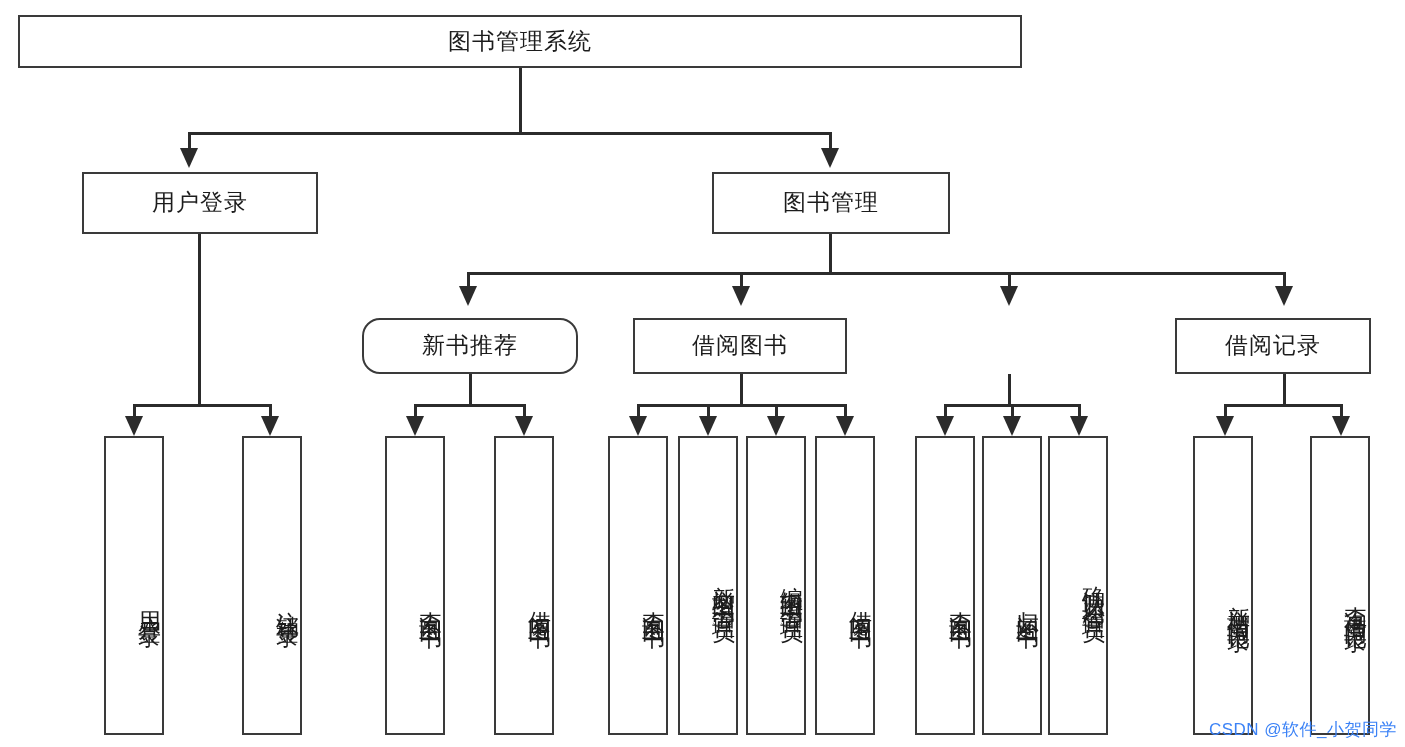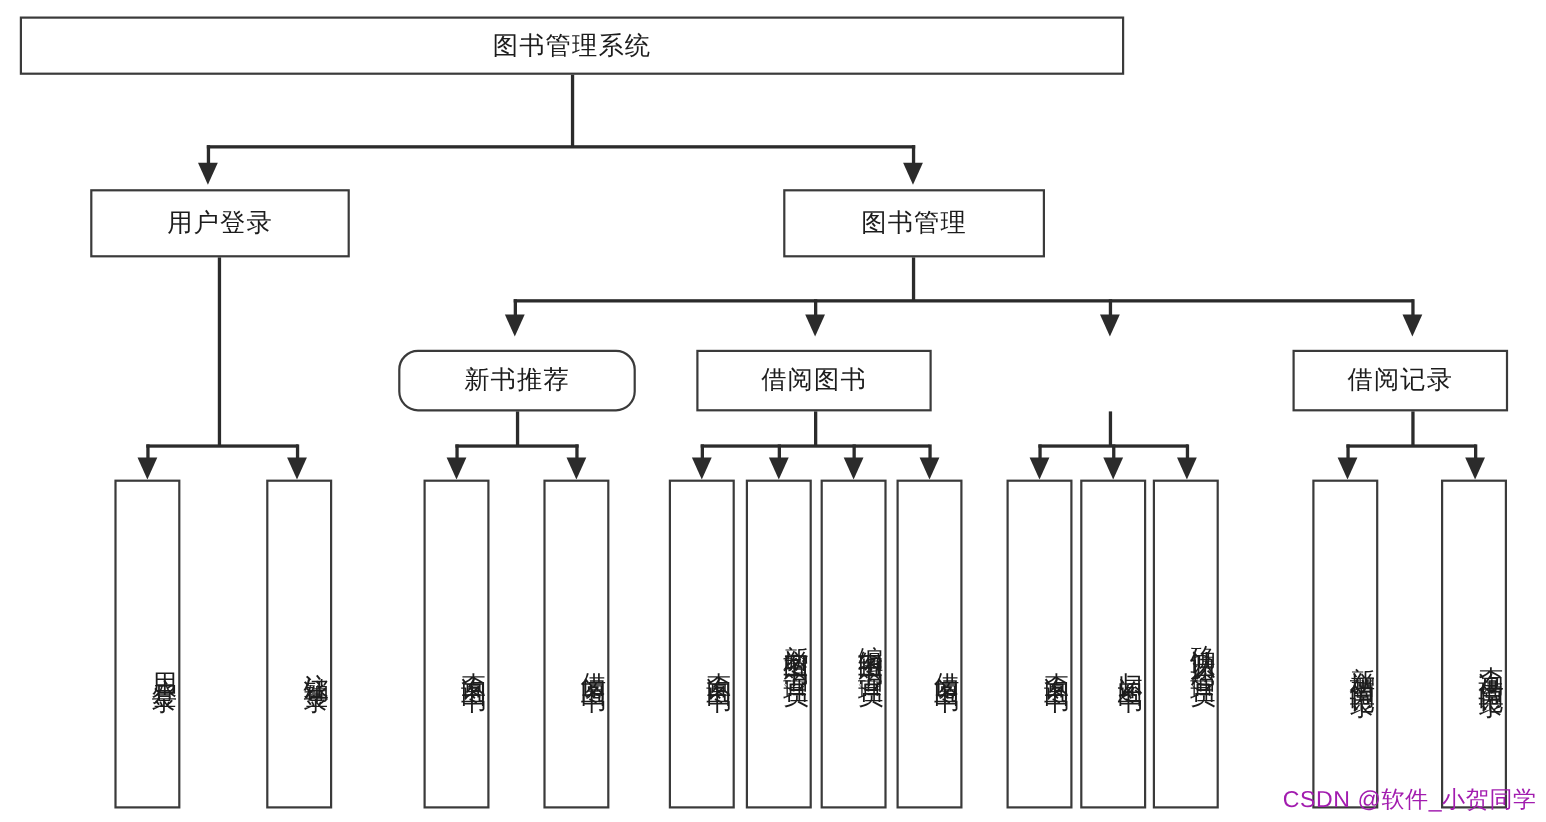--- a/index.html
+++ b/index.html
@@ -54,22 +54,22 @@
     position:absolute;
     width:0;height:0;
     border-left:9px solid transparent;
     border-right:9px solid transparent;
     border-top:20px solid #2b2b2b;
   }
   #watermark{
     position:absolute;
     right:8px;
     bottom:6px;
-    font-size:21px;
-    color:#a21caf;
+    font-size:17px;
+    color:#3b82f6;
     letter-spacing:0.5px;
     white-space:nowrap;
   }
 </style>
 </head>
 <body>
 
 <div id="canvas">
 
   <div class="node h" style="left:18px;top:15px;width:1004px;height:53px;">

